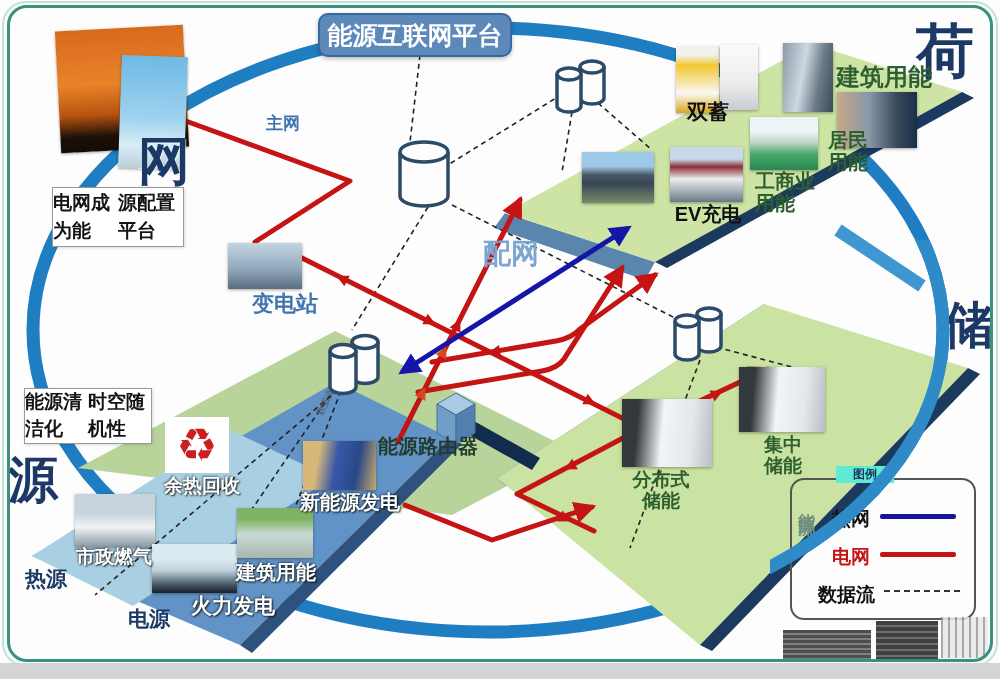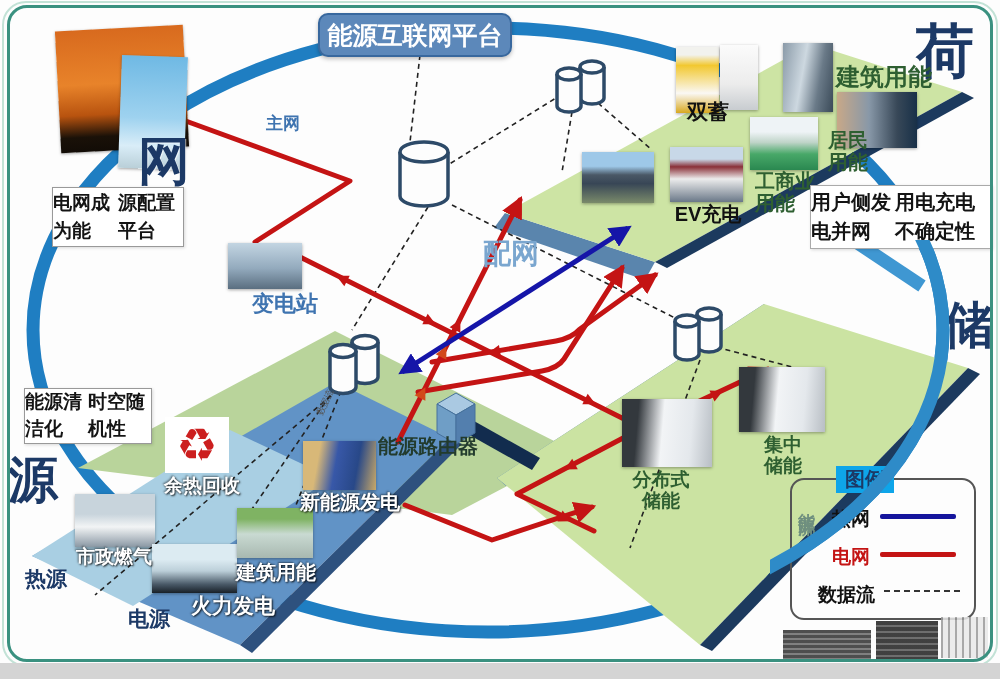--- a/index.html
+++ b/index.html
@@ -30,21 +30,21 @@
                color:#fff; font-size:25px; font-weight:bold; text-align:center; line-height:40px;
                box-shadow:0 2px 4px rgba(0,0,0,.25); }
 
   .recycle-box { position:absolute; left:165px; top:417px; width:64px; height:56px; background:#fff;
                  display:flex; align-items:center; justify-content:center; }
   .recycle-glyph { color:#cc1f1f; font-size:46px; line-height:1; }
 
   .legend-box { position:absolute; left:790px; top:478px; width:186px; height:142px;
                 border:2px solid #555; border-radius:14px; }
   .legend-title { position:absolute; left:836px; top:466px; width:58px; text-align:center;
-                  font-size:20px; font-weight:bold; color:#1c3966; background:#0ea5e9; }
+                  font-size:12px; font-weight:bold; color:#1c3966; background:#5eead4; }
   .legend-flow { position:absolute; left:795px; top:499px; writing-mode:vertical-rl;
                  font-size:17px; font-weight:bold; color:#6f8f7f; letter-spacing:3px; }
   .legend-row-label { position:absolute; font-size:19px; font-weight:bold; color:#111; }
   .legend-line { position:absolute; height:5px; border-radius:2px; }
 
   .wm { position:absolute; opacity:.85; }
 
   .tiny-rot { position:absolute; left:312px; top:396px; font-size:9px; color:#555;
               transform:rotate(-65deg); }
 </style>
@@ -235,24 +235,20 @@
   <div class="tiny-rot">数据流</div>
 
   <div class="note-box" style="left:52px;top:187px;width:132px;height:60px;font-size:19px;line-height:1.45;">
     <span>电网成为能</span>
     <span>源配置平台</span>
   </div>
   <div class="note-box" style="left:24px;top:388px;width:128px;height:56px;font-size:19px;line-height:1.4;">
     <span>能源清洁化</span>
     <span>时空随机性</span>
   </div>
-  <div class="note-box" style="left:810px;top:185px;width:182px;height:64px;font-size:20px;line-height:1.45;border-color:#aaa;">
-    <span>用户侧发电并网</span>
-    <span>用电充电不确定性</span>
-  </div>
 
   <div class="legend-box"></div>
   <div class="legend-title">图例</div>
   <div class="legend-flow">能源流</div>
 
   <div class="legend-row-label" style="left:832px;top:506px;">热网</div>
   <div class="legend-line" style="left:880px;top:514px;width:76px;background:#15159d;"></div>
 
   <div class="legend-row-label" style="left:832px;top:544px;color:#c41414;">电网</div>
   <div class="legend-line" style="left:880px;top:552px;width:76px;background:#c41414;"></div>

